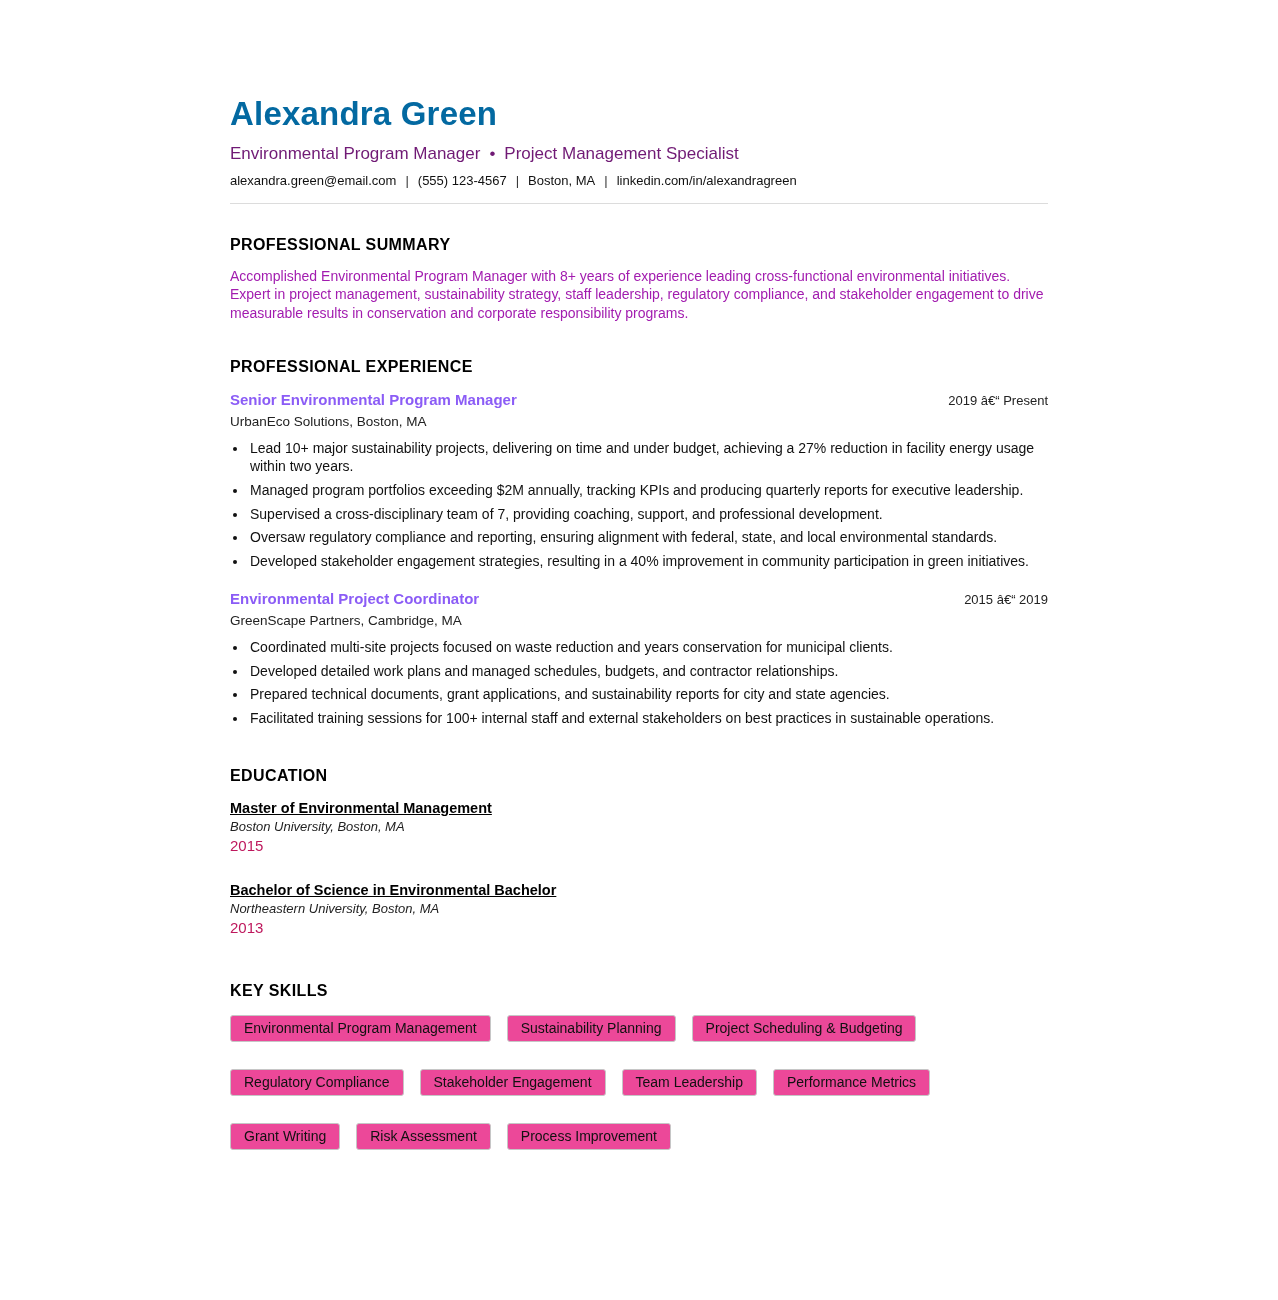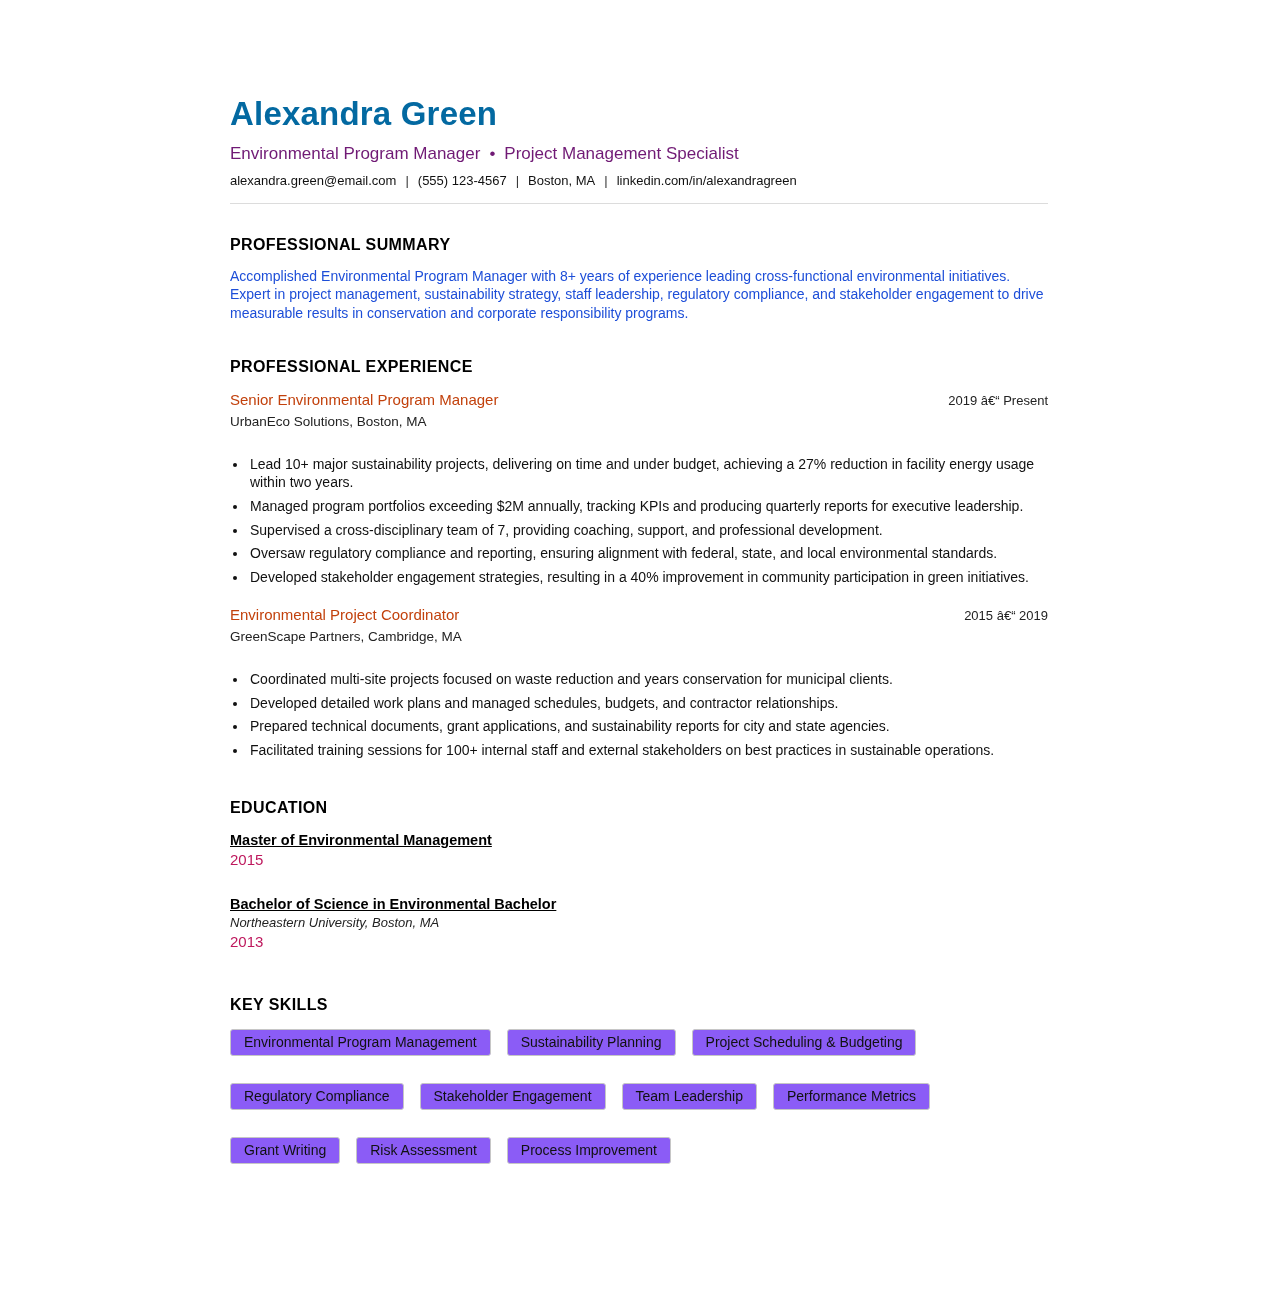--- a/index.html
+++ b/index.html
@@ -50,50 +50,50 @@
     font-size: 16px;
     font-weight: bold;
     letter-spacing: 0.4px;
     color: #000;
     margin-top: 32px;
   }
   .summary-text {
     margin-top: 13px;
     font-size: 14px;
     line-height: 1.31;
-    color: #1d4ed8;
+    color: #a21caf;
     max-width: 818px;
   }
 
   
   .section-experience h2.section-heading { margin-top: 36px; }
   .job { margin-top: 15px; }
   .job + .job { margin-top: 20px; }
   .job-header {
     display: flex;
     justify-content: space-between;
     align-items: baseline;
   }
   .job-title {
     font-size: 15px;
-    font-weight: normal;
-    color: #c2410c;
+    font-weight: bold;
+    color: #8b5cf6;
   }
   .job-dates {
     font-size: 13px;
     color: #222;
     white-space: nowrap;
   }
   .job-company {
     margin-top: 6px;
     font-size: 13.5px;
     color: #222;
   }
   ul.job-bullets {
-    margin-top: 26px;
+    margin-top: 10px;
     padding-left: 18px;
     list-style: disc;
   }
   ul.job-bullets li {
     font-size: 14px;
     line-height: 1.3;
     color: #111;
     margin-bottom: 5.5px;
     padding-left: 2px;
   }
@@ -126,21 +126,21 @@
     margin-top: 15px;
     display: flex;
     flex-wrap: wrap;
     gap: 16px;
   }
   .chip-row + .chip-row { margin-top: 27px; }
   .chip {
     display: inline-block;
     border: 1px solid #c6c6c6;
     border-radius: 3px;
-    background: #8b5cf6;
+    background: #ec4899;
     padding: 4px 13px 5px 13px;
     font-size: 14px;
     color: #111;
     white-space: nowrap;
   }
 </style>
 </head>
 <body>
 
 <div class="page">
@@ -195,20 +195,21 @@
         <li>Facilitated training sessions for 100+ internal staff and external stakeholders on best practices in sustainable operations.</li>
       </ul>
     </div>
   </section>
 
   <section class="section-education">
     <h2 class="section-heading">EDUCATION</h2>
 
     <div class="degree-block">
       <div class="degree-title">Master of Environmental Management</div>
+      <div class="degree-school">Boston University, Boston, MA</div>
       <div class="degree-year">2015</div>
     </div>
 
     <div class="degree-block">
       <div class="degree-title">Bachelor of Science in Environmental Bachelor</div>
       <div class="degree-school">Northeastern University, Boston, MA</div>
       <div class="degree-year">2013</div>
     </div>
   </section>
 

